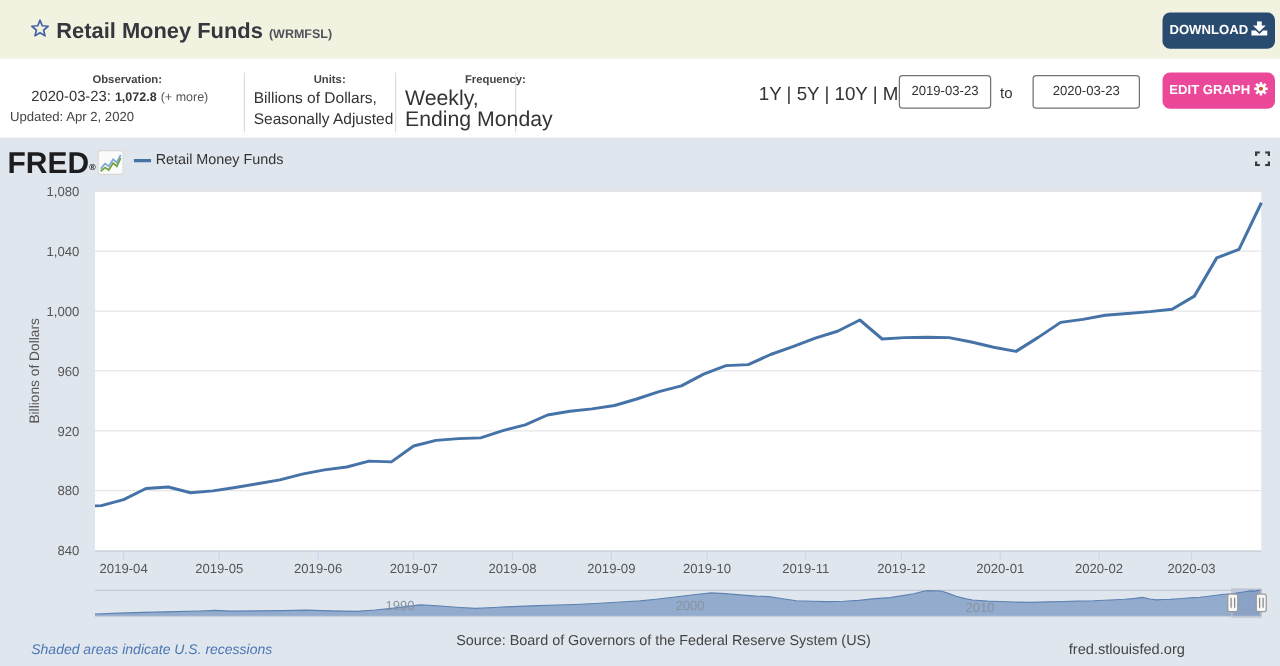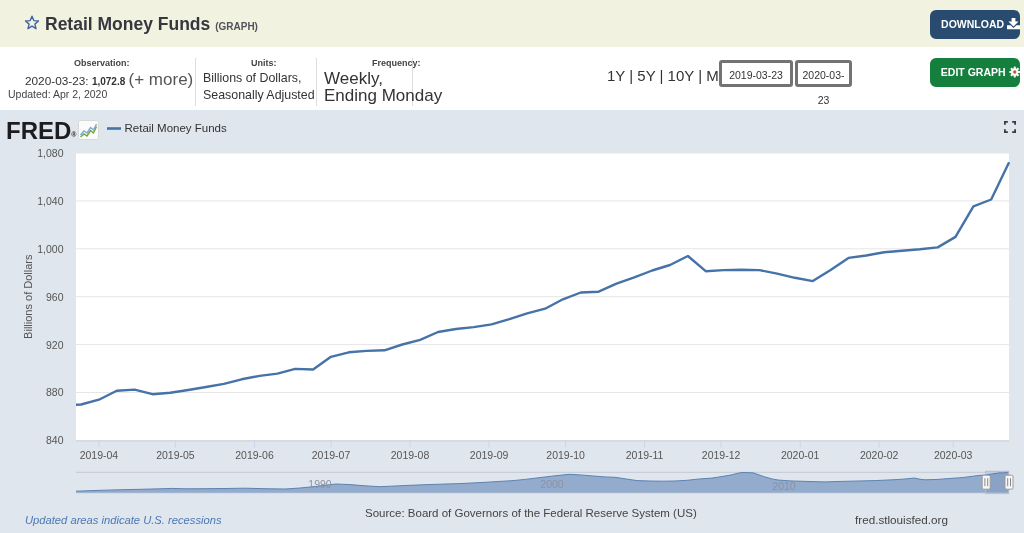--- a/index.html
+++ b/index.html
@@ -1,65 +1,65 @@
 <!DOCTYPE html>
 <html><head><meta charset="utf-8">
 <style>
 * { margin:0; padding:0; box-sizing:border-box; }
 body { width:1024px; height:533px; overflow:hidden; font-family:"Liberation Sans", sans-serif; background:#e0e6ee; position:relative; }
 .hdr { position:absolute; left:0; top:0; width:1024px; height:47.5px; background:#f1f3e0; }
 .title { position:absolute; left:45px; top:13.5px; font-size:17.5px; font-weight:bold; color:#36363f; white-space:nowrap; }
 .tcode { font-size:10px; color:#52525c; font-weight:bold; }
-.btn { position:absolute; left:930px; width:90px; height:29px; border-radius:6px; color:#fff; font-size:10.5px; font-weight:bold; text-align:right; line-height:29px; white-space:nowrap; }
+.btn { position:absolute; left:930px; width:90px; height:29px; border-radius:6px; color:#fff; font-size:10.5px; font-weight:bold; text-align:center; line-height:29px; white-space:nowrap; }
 .row2 { position:absolute; left:0; top:47px; width:1024px; height:63px; background:#ffffff; }
 .lbl { position:absolute; font-size:9px; font-weight:bold; color:#444;margin-left:48px; }
 .obsval { position:absolute; left:25px; top:70px; font-size:11.8px; color:#333; }
 .obsval b { font-size:10px; }
-.obsval .more { font-size:17px; color:#555; }
+.obsval .more { font-size:10px; color:#555; }
 .updated { position:absolute; left:8px; top:87.5px; font-size:10.5px; color:#444; }
 .vdiv { position:absolute; top:58px; height:48px; width:1px; background:#ddd; }
 .val2 { position:absolute; top:70px; font-size:12.4px; color:#333; line-height:17.3px; }
 .ranges { position:absolute; left:607px; top:67px; font-size:15px; color:#333; white-space:nowrap; }
-.datebox { position:absolute; top:60px; height:27px; border:3px solid #737373; border-radius:3px; background:#fff; font-size:10.5px; color:#333; text-align:center; line-height:25px; }
+.datebox { position:absolute; top:60px; height:27px; border:1px solid #737373; border-radius:3px; background:#fff; font-size:10.5px; color:#333; text-align:center; line-height:25px; }
 .to { position:absolute; left:800px; top:67px; font-size:12px; color:#333; }
 .fredlogo { position:absolute; left:6px; top:117px; font-size:24px; font-weight:bold; color:#1d1d1f; }
 .legend { position:absolute; left:124.5px; top:122px; font-size:11.5px; color:#333; }
 .axlab { font-size:10.5px; fill:#555; font-family:"Liberation Sans",sans-serif; }
 .navlab { font-size:10.5px; fill:#8a93a2; font-family:"Liberation Sans",sans-serif; }
 .footer1 { position:absolute; left:25px; top:513.5px; font-size:11.2px; font-style:italic; color:#4a77b4; }
 .footer2 { position:absolute; left:365px; top:507px; font-size:11.5px; color:#444; }
 .footer3 { position:absolute; left:855px; top:513px; font-size:11.7px; color:#444;text-align:right; }
 </style></head>
 <body>
 <div class="hdr"></div>
 <svg style="position:absolute;left:23.5px;top:15px" width="16" height="16" viewBox="0 0 16 16">
     <path d="M8 1.2 L9.8 5.6 L14.5 6 L10.9 9.1 L12 13.7 L8 11.2 L4 13.7 L5.1 9.1 L1.5 6 L6.2 5.6 Z" fill="none" stroke="#4263a3" stroke-width="1.4" stroke-linejoin="round"></path>
   </svg>
-<div class="title">Retail Money Funds <span class="tcode">(GRAPH)</span></div>
+<div class="title">Retail Money Funds <span class="tcode">(WRMFSL)</span></div>
 <div class="btn" style="top:10px;background:#2a4b70">DOWNLOAD <svg width="13" height="11.5" viewBox="0 0 13 11.5" style="vertical-align:-1.5px">
       <path d="M4.6 0 h3.8 v3.4 h3.2 L6.5 8.4 1.4 3.4 h3.2 Z" fill="#fff"></path>
       <path d="M0 7.3 H3.6 L6.5 10.1 9.4 7.3 H13 V11.3 H0 Z" fill="#fff"></path>
     </svg></div>
 
 <div class="row2"></div>
 <div class="lbl" style="left:26px;top:57.5px">Observation:</div>
 <div class="obsval">2020-03-23: <b>1,072.8</b> <span class="more">(+ more)</span></div>
 <div class="updated">Updated: Apr 2, 2020</div>
 <div class="vdiv" style="left:194.5px"></div>
 <div class="vdiv" style="left:315.5px"></div>
 <div class="vdiv" style="left:411.5px"></div>
 <div class="lbl" style="left:203px;top:57.5px">Units:</div>
 <div class="val2" style="left:203px">Billions of Dollars,<br>Seasonally Adjusted</div>
 <div class="lbl" style="left:324px;top:57.5px">Frequency:</div>
 <div class="val2" style="left:324px;font-size:17px">Weekly,<br>Ending Monday</div>
 <div class="ranges">1Y | 5Y | 10Y | Max</div>
 <div class="datebox" style="left:719px;width:74px">2019-03-23</div>
 <div class="to">to</div>
-<div class="datebox" style="left:795px;width:57px">2020-03-23</div>
-<div class="btn" style="top:58px;background:#15803d">EDIT GRAPH <svg width="11.5" height="12" viewBox="0 0 16 16" style="vertical-align:-2px">
+<div class="datebox" style="left:826px;width:86px">2020-03-23</div>
+<div class="btn" style="top:58px;background:#ec4899">EDIT GRAPH <svg width="11.5" height="12" viewBox="0 0 16 16" style="vertical-align:-2px">
       <g fill="#fff">
         <rect x="6.6" y="0.5" width="2.8" height="15"></rect>
         <rect x="6.6" y="0.5" width="2.8" height="15" transform="rotate(45 8 8)"></rect>
         <rect x="6.6" y="0.5" width="2.8" height="15" transform="rotate(90 8 8)"></rect>
         <rect x="6.6" y="0.5" width="2.8" height="15" transform="rotate(135 8 8)"></rect>
         <circle cx="8" cy="8" r="5.2"></circle>
       </g>
       <circle cx="8" cy="8" r="2.3" fill="#cf5227"></circle>
     </svg></div>
 
@@ -136,14 +136,14 @@
 <line x1="76" y1="493" x2="1009" y2="493" stroke="#c3c9d4" stroke-width="0.7"></line>
 <g>
 <rect x="982.2" y="475.2" width="8" height="14" rx="1.5" fill="#f7f7f7" stroke="#9a9a9a"></rect>
 <line x1="984.9" y1="478.2" x2="984.9" y2="486.2" stroke="#888" stroke-width="1"></line>
 <line x1="987.7" y1="478.2" x2="987.7" y2="486.2" stroke="#888" stroke-width="1"></line>
 <rect x="1005" y="475.2" width="8" height="14" rx="1.5" fill="#f7f7f7" stroke="#9a9a9a"></rect>
 <line x1="1007.7" y1="478.2" x2="1007.7" y2="486.2" stroke="#888" stroke-width="1"></line>
 <line x1="1010.5" y1="478.2" x2="1010.5" y2="486.2" stroke="#888" stroke-width="1"></line>
 </g>
 </svg>
-<div class="footer1">Updated areas indicate U.S. recessions</div>
+<div class="footer1">Shaded areas indicate U.S. recessions</div>
 <div class="footer2">Source: Board of Governors of the Federal Reserve System (US)</div>
 <div class="footer3">fred.stlouisfed.org</div>
 </body></html>

